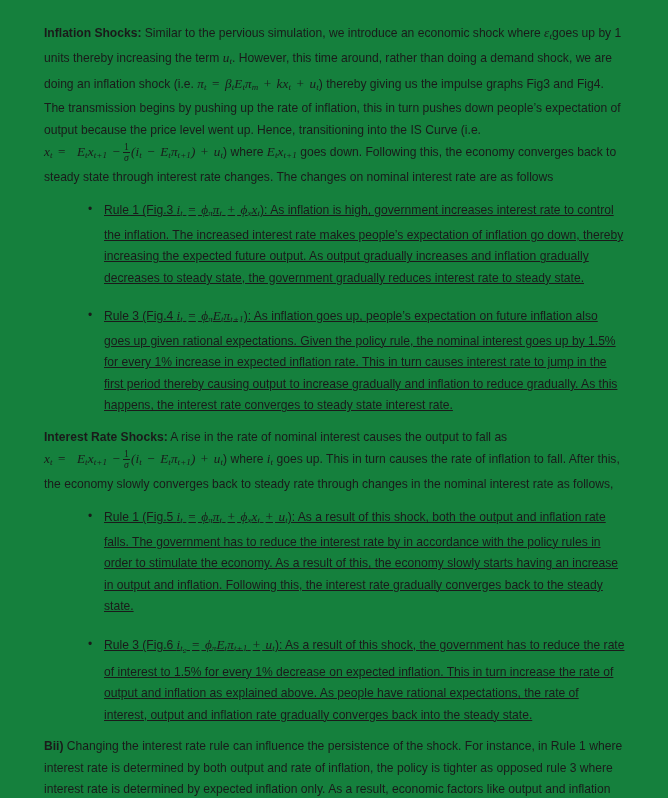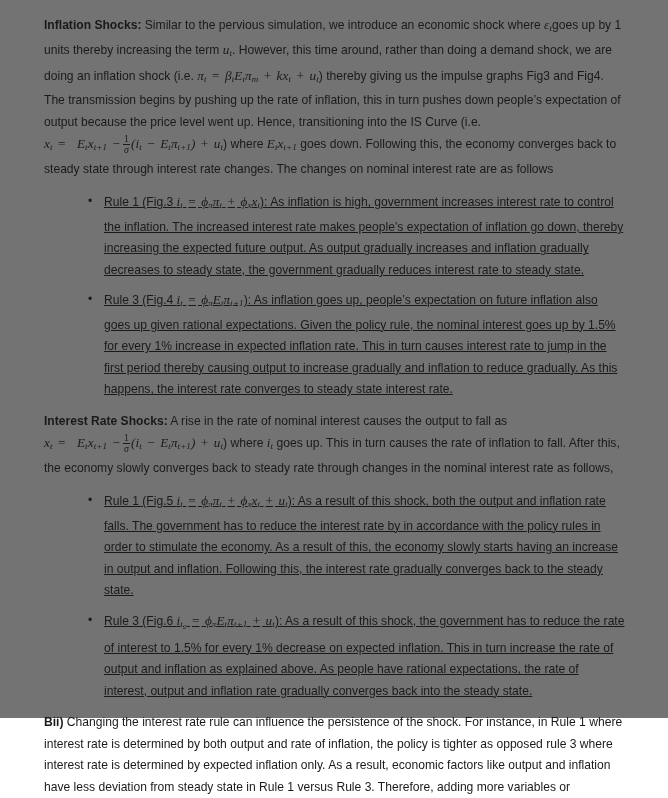--- a/index.html
+++ b/index.html
@@ -11,23 +11,23 @@
   body {
     width: 668px;
     height: 798px;
     overflow: hidden;
     font-family: "Liberation Sans", sans-serif;
     color: #1a1a1a;
   }
   .page {
     box-sizing: border-box;
     width: 668px;
-    height: 718px;
-    padding: 14px 43px 0 44px;
-    background: #737373;
+    height: 798px;
+    padding: 22px 43px 0 44px;
+    background: #15803d;
   }
   p.para {
     margin: 0 0 11px 0;
     font-size: 12.1px;
     line-height: 21.5px;
     text-align: left;
     color: #1a1a1a;
   }
   .lead {
     font-weight: bold;
@@ -40,21 +40,21 @@
   }
   ul.bullets > li {
     position: relative;
     margin: 0 0 0 0;
     padding: 0 0 0 60px;
     font-size: 12.1px;
     line-height: 21.5px;
     color: #1a1a1a;
   }
   ul.bullets > li + li {
-    margin-top: 8px;
+    margin-top: 16px;
   }
   ul.bullets > li::before {
     content: "\2022";
     position: absolute;
     left: 44px;
     top: 0;
     font-size: 12px;
     line-height: 21.5px;
     color: #1a1a1a;
   }

